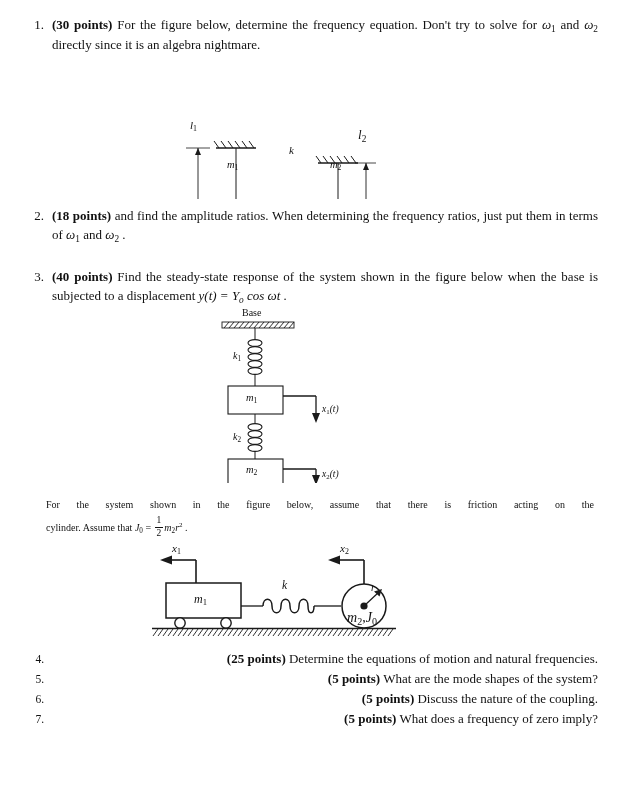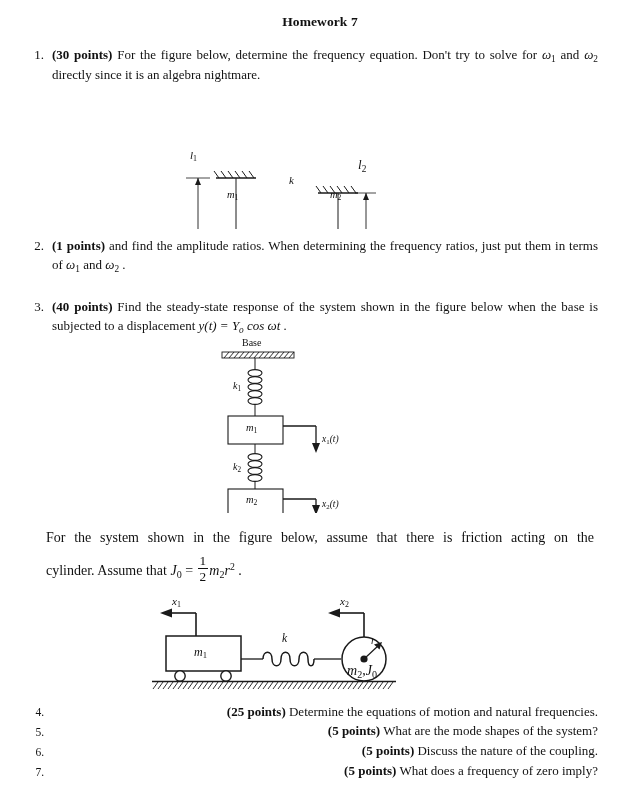--- a/index.html
+++ b/index.html
@@ -71,37 +71,36 @@
   .frac .num {
     display: block;
     padding: 0 2px 1px 2px;
   }
   .frac .den {
     display: block;
     border-top: 1px solid #111;
     padding: 1px 2px 0 2px;
   }
   .para {
-    font-size: 14px;
+    font-size: 10px;
     line-height: 1.9;
     text-align: justify;
   }
   .region {
     position: relative;
   }
   svg { display: block; }
   .tight-list .qblock { margin-bottom: 1px; }
   .tight-list .qnum { font-size: 11.5px; padding-top: 1.5px; }
 </style>
 </head>
 <body>
 
 <div class="page">
 
-  <div class="doc-title">Homework 7</div>
 
   <div class="qblock" style="margin-top:16px; padding-right:42px; padding-left:26px;">
     <div class="qnum">1.</div>
     <div class="qbody just"><span class="pts">(30 points)</span><span> For the figure below, determine the frequency equation. Don't try to solve for </span><span class="mathi">ω</span><sub>1</sub><span> and </span><span class="mathi">ω</span><sub>2</sub><span> directly since it is an algebra nightmare.</span></div>
   </div>
 
   <div class="region" style="height:140px; margin-top:4px;text-align:center;">
     <svg width="640" height="140" viewBox="0 0 640 140">
       <g stroke="#1a1a1a" fill="none" stroke-width="1">
 
@@ -166,21 +165,21 @@
     <div style="position:absolute; left:330px; top:100px; font-size:10.5px; font-style:italic;">
       <span>m</span><sub style="font-style:normal;">2</sub>
     </div>
     <div style="position:absolute; left:289px; top:85px; font-size:11px; font-style:italic;">
       <span>k</span>
     </div>
   </div>
 
   <div class="qblock" style="margin-top:8px; padding-right:42px; padding-left:26px;">
     <div class="qnum">2.</div>
-    <div class="qbody just"><span class="pts">(1 points)</span><span> and find the amplitude ratios. When determining the frequency ratios, just put them in terms of </span><span class="mathi">ω</span><sub>1</sub><span> and </span><span class="mathi">ω</span><sub>2</sub><span> .</span></div>
+    <div class="qbody just"><span class="pts">(18 points)</span><span> and find the amplitude ratios. When determining the frequency ratios, just put them in terms of </span><span class="mathi">ω</span><sub>1</sub><span> and </span><span class="mathi">ω</span><sub>2</sub><span> .</span></div>
   </div>
 
   <div class="qblock" style="margin-top:22px; padding-right:42px; padding-left:26px;">
     <div class="qnum">3.</div>
     <div class="qbody just"><span class="pts">(40 points)</span><span> Find the steady-state response of the system shown in the figure below when the base is subjected to a displacement </span><span class="mathi">y(t) = Y</span><sub style="font-style:italic;">o</sub><span class="mathi"> cos ωt .</span></div>
   </div>
 
   <div class="region" style="height:172px; margin-top:4px;">
     <svg width="640" height="172" viewBox="0 0 640 172">
       <g stroke="#1a1a1a" fill="none" stroke-width="1">
@@ -263,21 +262,21 @@
 
   <div class="para" style="margin-top:12px; padding-left:46px; padding-right:46px;">
     <div style="text-align:justify; text-align-last:justify;">
       <span>For the system shown in the figure below, assume that there is friction acting on the</span>
     </div>
     <div style="margin-top:2px;">
       <span>cylinder.  Assume that </span><span class="mathi">J</span><sub>0</sub><span> = </span><span class="frac"><span class="num">1</span><span class="den">2</span></span><span class="mathi">m</span><sub>2</sub><span class="mathi">r</span><sup style="font-size:0.7em;">2</sup><span> .</span>
     </div>
   </div>
 
-  <div class="region" style="height:106px; margin-top:8px;">
+  <div class="region" style="height:106px; margin-top:1px;">
     <svg width="640" height="106" viewBox="0 0 640 106">
       <g stroke="#1a1a1a" fill="none" stroke-width="1">
 
         <line x1="196" y1="43" x2="196" y2="20" stroke-width="1.6"></line>
         <line x1="196" y1="20" x2="170" y2="20" stroke-width="1.6"></line>
         <path d="M160,20 L172,15.5 L172,24.5 Z" fill="#1a1a1a" stroke="none"></path>
 
         <rect x="166" y="43" width="75" height="35" fill="#ffffff" stroke="#1a1a1a" stroke-width="1.5"></rect>
 
         <circle cx="180" cy="83" r="5.2" fill="#ffffff" stroke="#1a1a1a" stroke-width="1.4"></circle>

